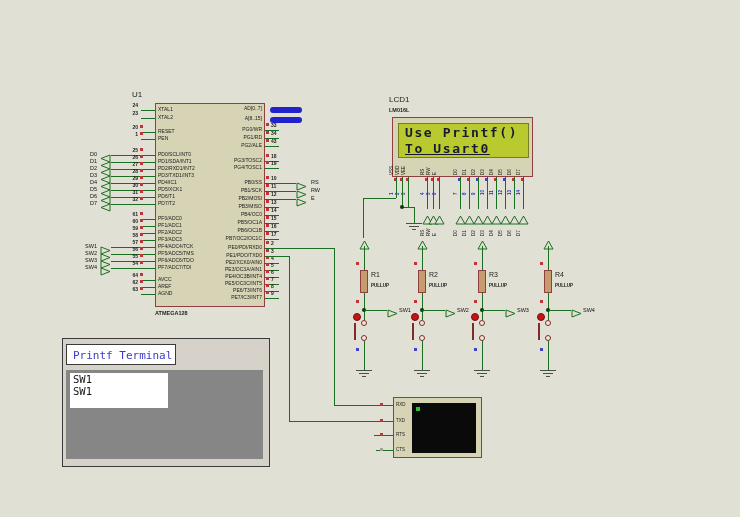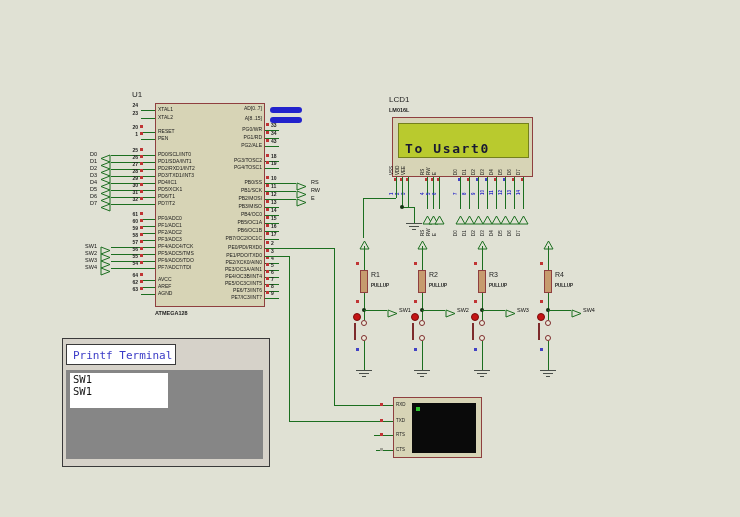--- a/index.html
+++ b/index.html
@@ -53,21 +53,22 @@
   <div class="abs part" style="left:155px;top:310px;">ATMEGA128</div>
   <div class="abs bus" style="left:270px;top:107px;width:32px;"></div>
   <div class="abs bus" style="left:270px;top:117px;width:32px;"></div>
   <div class="abs buslbl" style="left:202px;top:105px;width:60px;">AD[0..7]</div>
   <div class="abs buslbl" style="left:202px;top:115px;width:60px;">A[8..15]</div>
 
   <div class="abs ref" style="left:389px;top:95px;">LCD1</div>
   <div class="abs part" style="left:389px;top:107px;">LM016L</div>
   <div class="abs lcdbox" style="left:392px;top:117px;width:141px;height:60px;"></div>
   <div class="abs lcdscreen" style="left:398px;top:123px;width:131px;height:35px;"></div>
-  <div class="abs lcdline" style="left:405px;top:141px;">To Usart0</div>
+  <div class="abs lcdline" style="left:405px;top:125px;">Use Printf()</div>
+  <div class="abs lcdline" style="left:405px;top:141px;text-decoration:underline;">To Usart0</div>
 
   <div class="abs body" style="left:393px;top:397px;width:89px;height:61px;"></div>
   <div class="abs serscreen" style="left:412px;top:403px;width:64px;height:50px;"></div>
   <div class="abs cursor" style="left:416px;top:407px;width:4px;height:4px;"></div>
 
   <div class="abs vtwin" style="left:62px;top:338px;width:208px;height:129px;"></div>
   <div class="abs vttitlebox" style="left:66px;top:344px;width:110px;height:21px;">
     <div class="vttitle">Printf Terminal</div>
   </div>
   <div class="abs vtgray" style="left:66px;top:370px;width:197px;height:89px;"></div>

